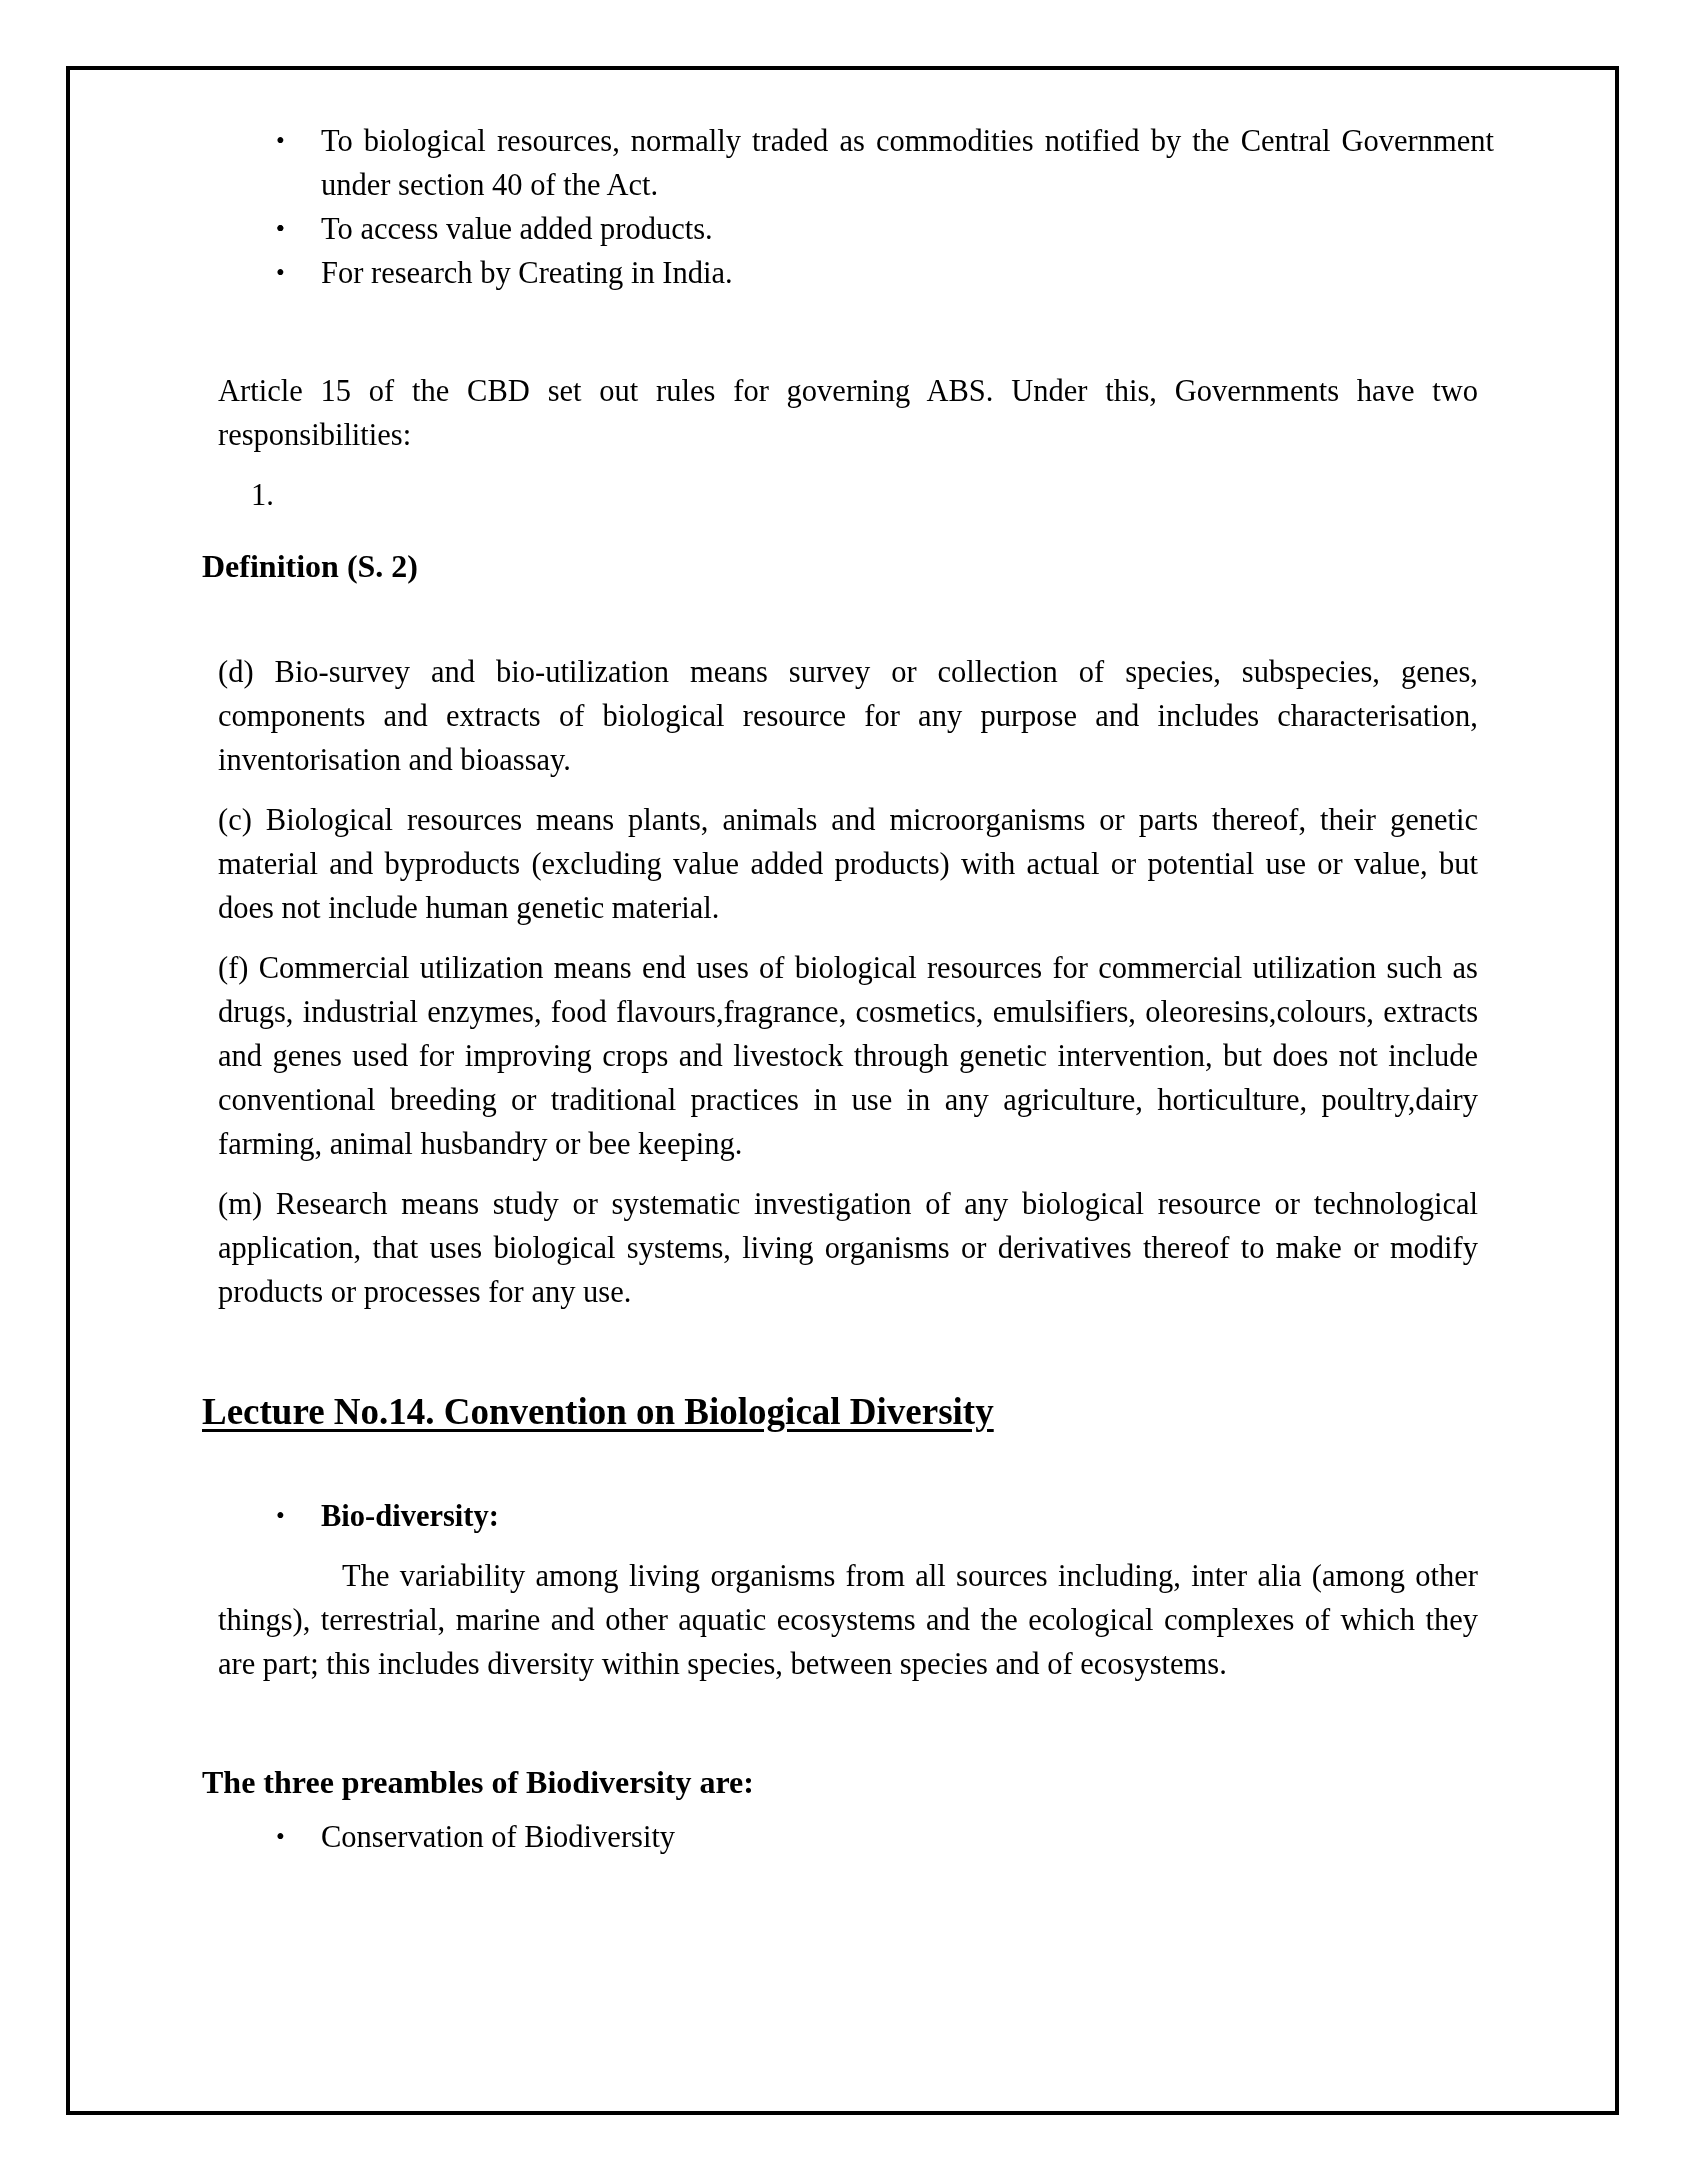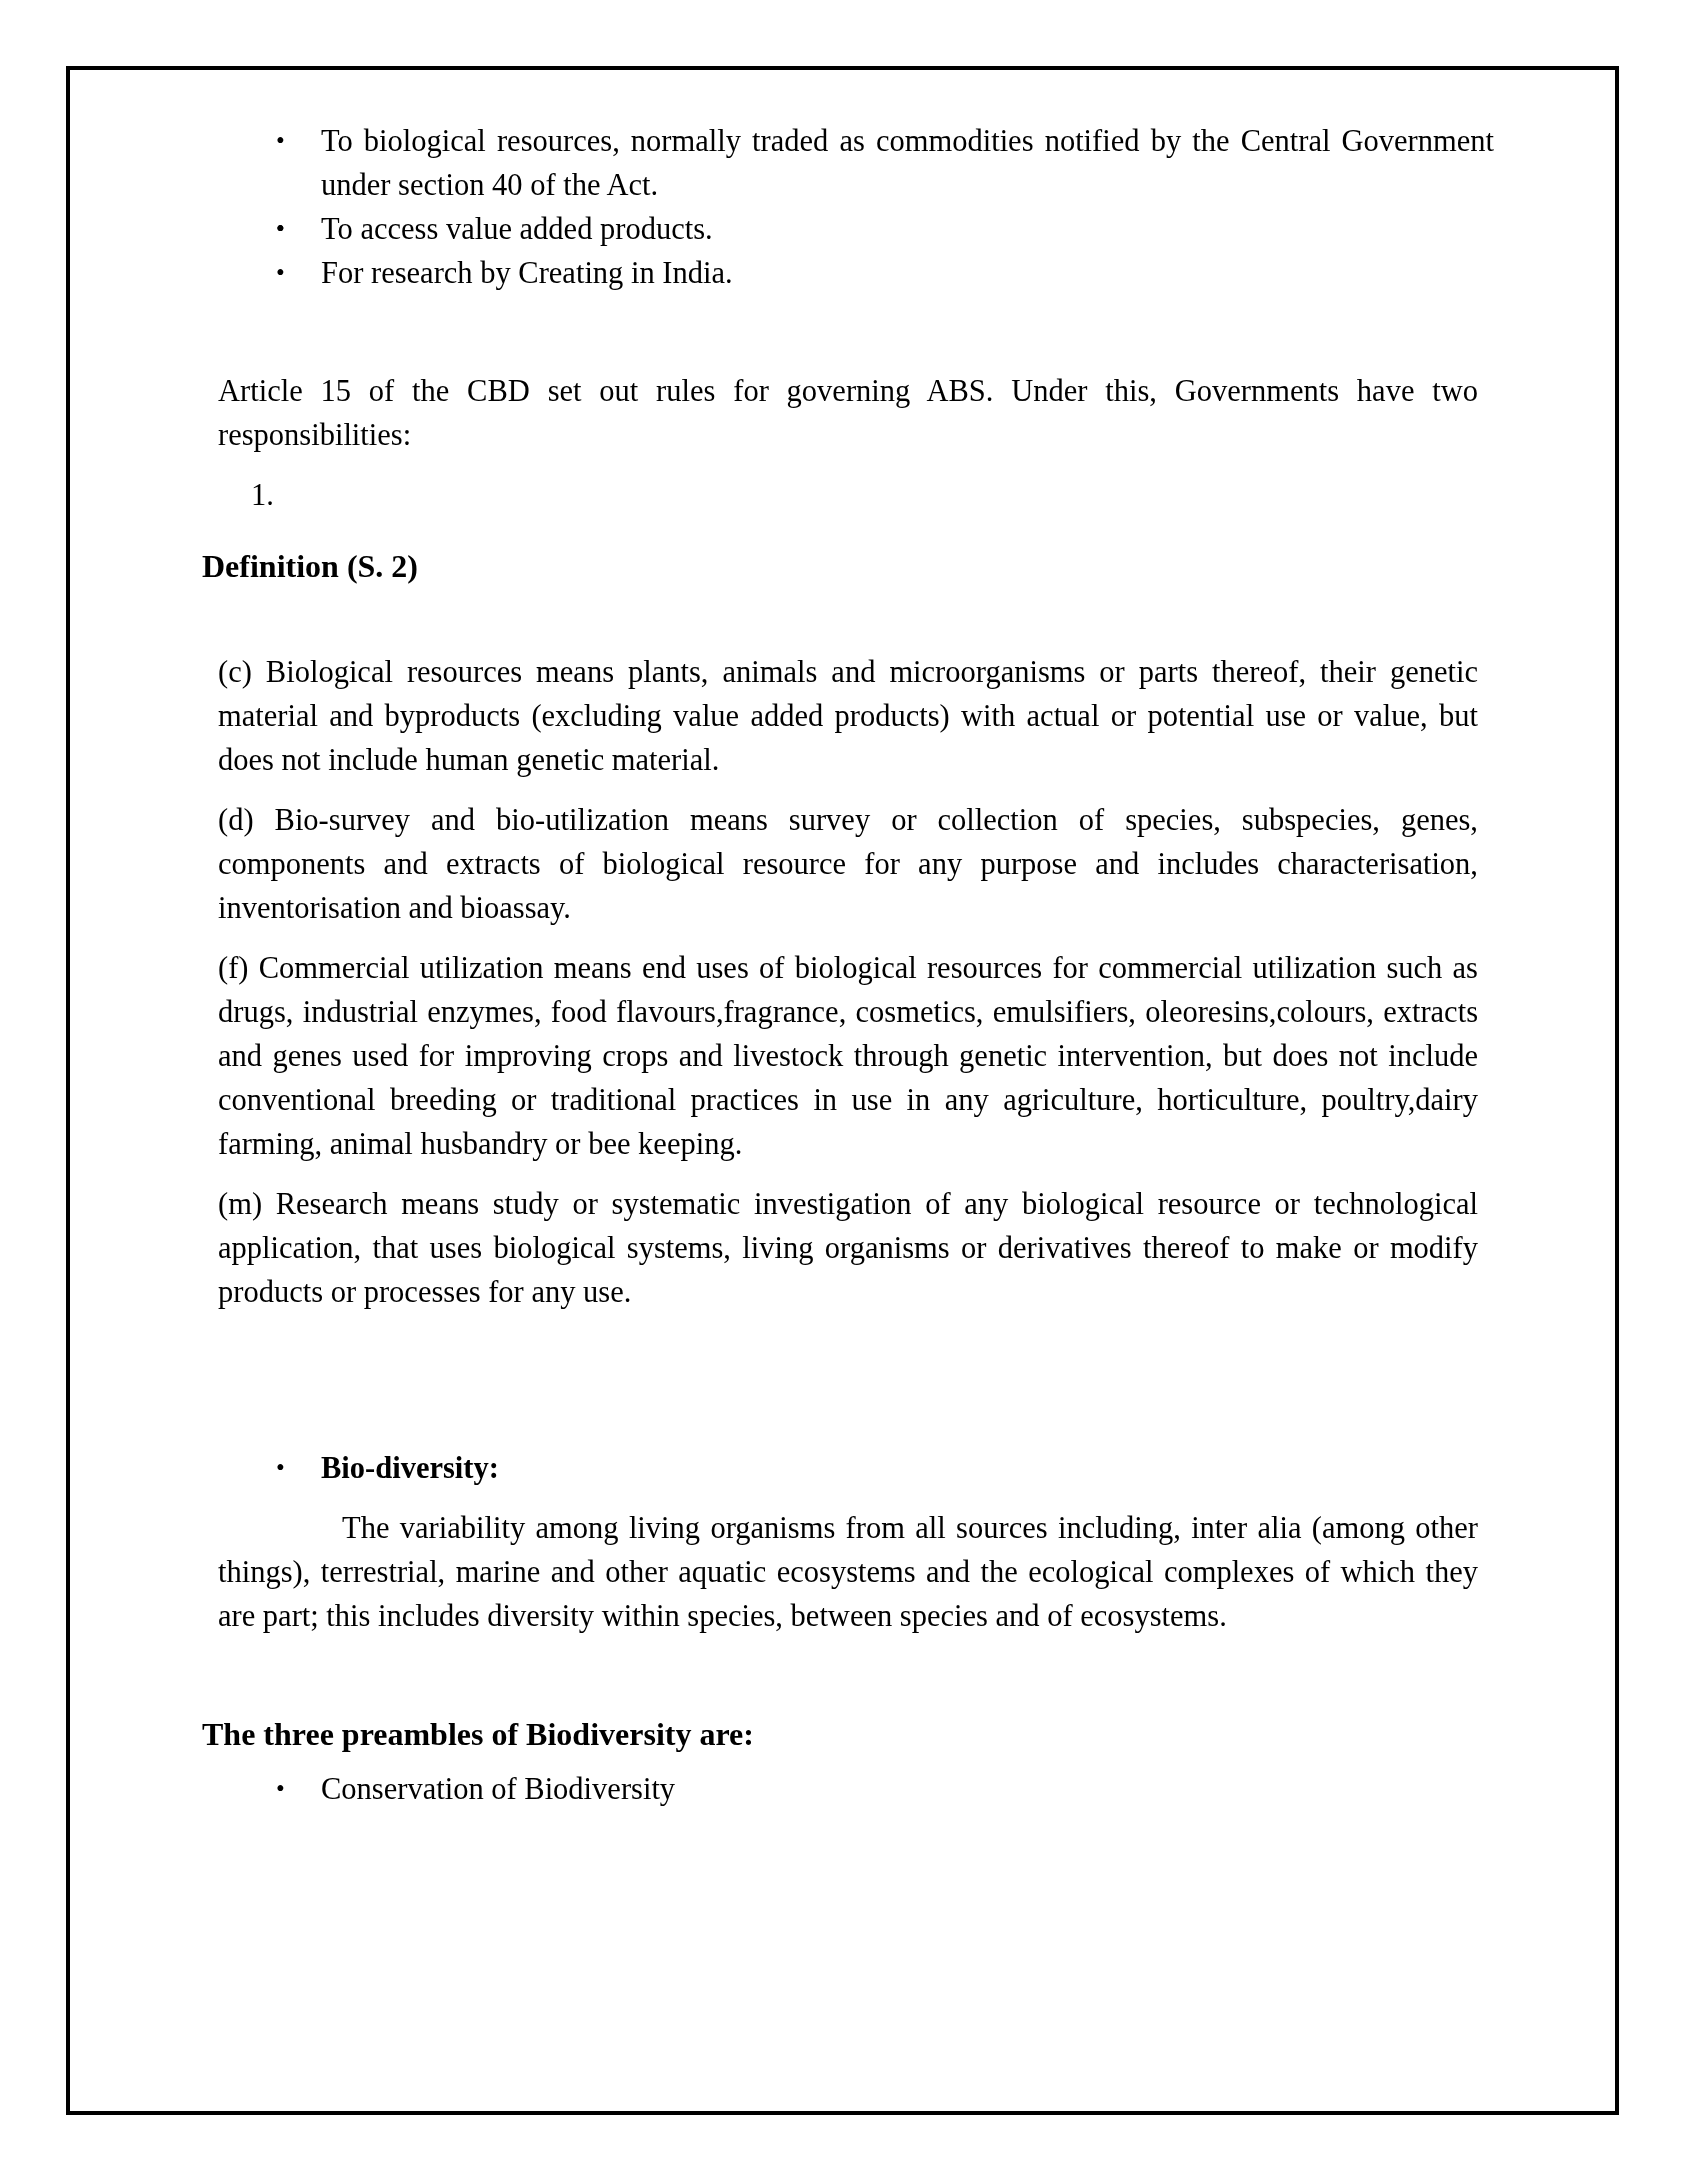--- a/index.html
+++ b/index.html
@@ -181,27 +181,30 @@
         <span class="num">1.</span>
       </li>
     </ul>
 
     <div class="sp-86"></div>
 
     <p class="h-bold">Definition  (S. 2)</p>
 
     <div class="sp-56"></div>
 
+    <p class="para">(d) Bio-survey and bio-utilization means survey or collection of species, subspecies, genes, components and extracts of biological resource for any purpose and includes characterisation, inventorisation and bioassay.</p>
     <p class="para">(c)  Biological resources means plants, animals and microorganisms or parts thereof, their genetic material and byproducts (excluding value added products) with actual or potential use or value, but does not include human genetic material.</p>
-    <p class="para">(d) Bio-survey and bio-utilization means survey or collection of species, subspecies, genes, components and extracts of biological resource for any purpose and includes characterisation, inventorisation and bioassay.</p>
     <p class="para">(f) Commercial utilization means end uses of biological resources for commercial utilization such as drugs, industrial enzymes, food flavours,fragrance, cosmetics, emulsifiers, oleoresins,colours, extracts and genes used for improving crops and livestock through genetic intervention, but does not include conventional breeding or traditional practices in use in any agriculture, horticulture, poultry,dairy farming, animal husbandry or bee keeping.</p>
     <p class="para">(m) Research means study or systematic investigation of any biological resource or technological application, that uses biological systems, living organisms or derivatives thereof to make or modify products or processes for any use.</p>
 
     <div class="sp-70"></div>
 
+    <div>
+      <span class="h-lecture">Lecture No.14. Convention on Biological Diversity</span>
+    </div>
 
     <div class="sp-56"></div>
 
 
     <div class="sp-14"></div>
 
     <p class="sub-bullet">
       <span class="bul">•</span>
       <span>Bio-diversity:</span>
     </p>

